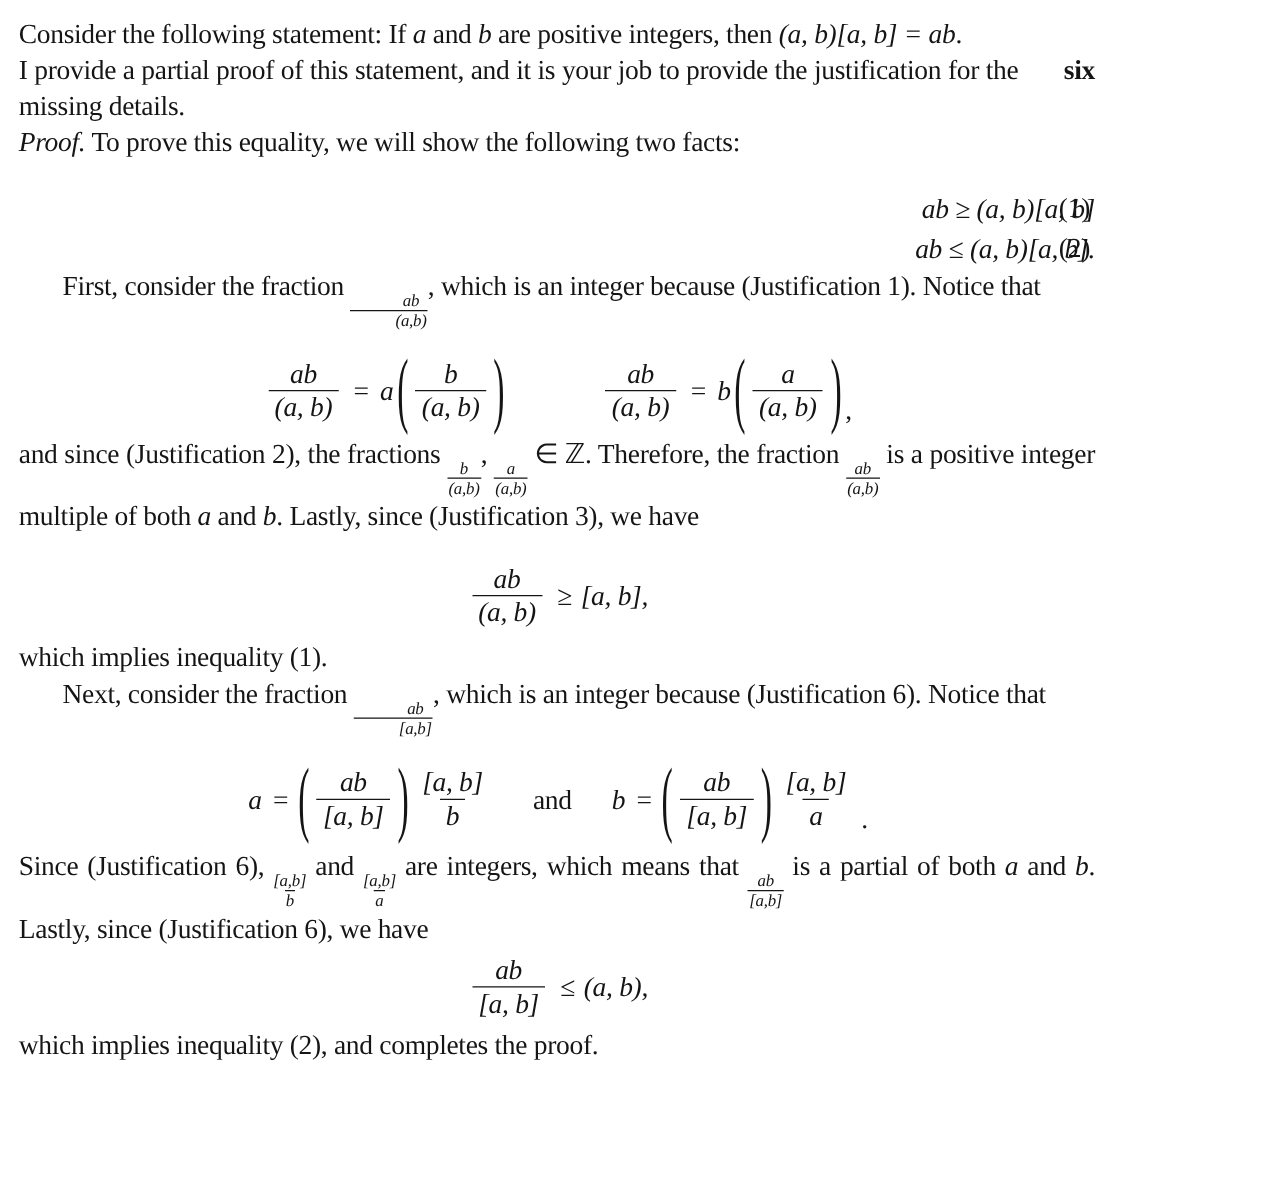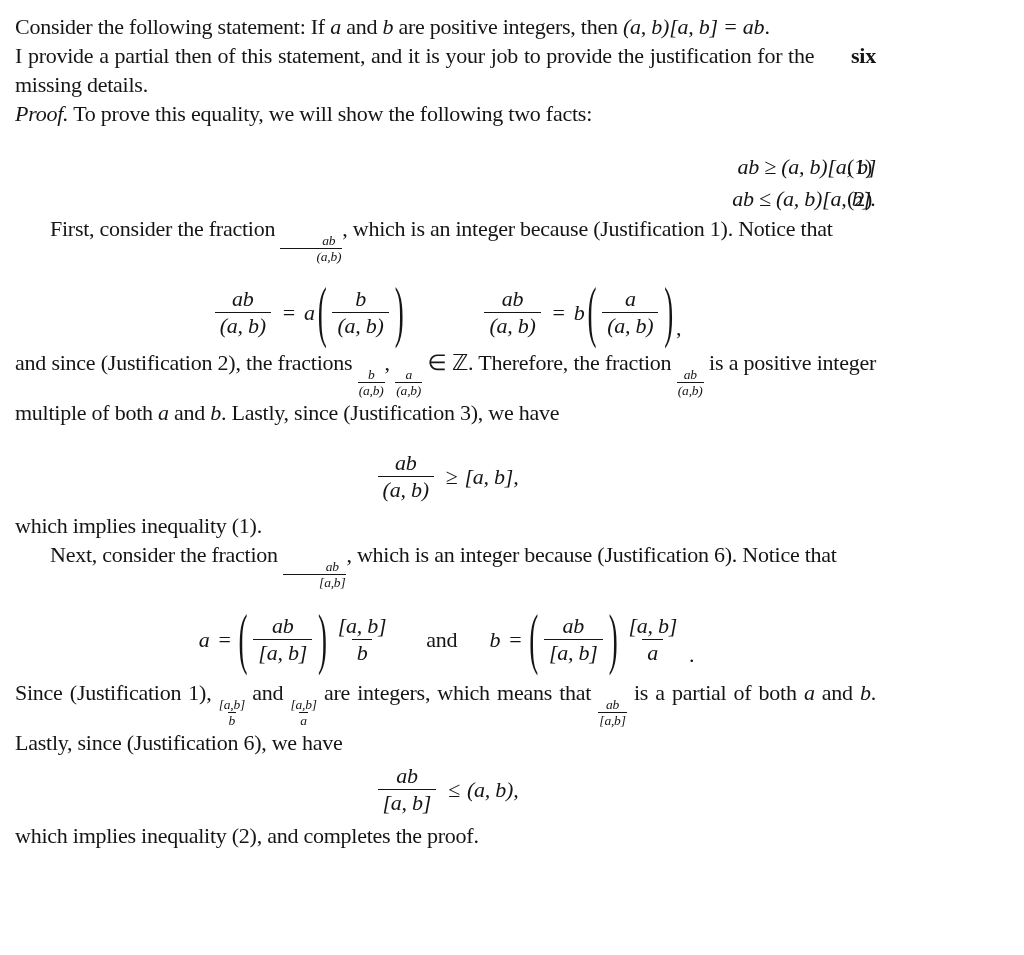--- a/index.html
+++ b/index.html
@@ -64,21 +64,21 @@
   .m-ineq2   { margin-top: 0; height: 64px; }
   .m-impl2   { margin-top: 2px; }
 </style>
 </head>
 <body>
 
 <main class="doc">
 
   <p class="para"><span>Consider the following statement: If </span><span class="mi">a</span><span> and </span><span class="mi">b</span><span> are positive integers, then </span><span class="mi">(a, b)[a, b] = ab</span><span>.</span></p>
 
-  <p class="para m-intro"><span>I provide a partial then of this statement, and it is your job to provide the justification for the </span><span class="bold">six</span><span> missing details.</span></p>
+  <p class="para m-intro"><span>I provide a partial proof of this statement, and it is your job to provide the justification for the </span><span class="bold">six</span><span> missing details.</span></p>
 
   <p class="para m-proof"><span class="mi">Proof.</span><span> To prove this equality, we will show the following two facts:</span></p>
 
   <div class="eqblock m-facts">
     <div class="factrow">
       <span class="mathrun">ab ≥ (a, b)[a, b]</span>
       <span class="eqtag">(1)</span>
     </div>
     <div class="factrow">
       <span class="mathrun">ab ≤ (a, b)[a, b].</span>
@@ -176,21 +176,21 @@
         </span>
       <span class="bigp">)</span>
       <span class="dfrac">
           <span class="dnum">[a, b]</span>
           <span class="dden">a</span>
         </span>
       <span class="tail">.</span>
     </div>
   </div>
 
-  <p class="para m-since2"><span>Since (Justification 1), </span><span class="ifrac">
+  <p class="para m-since2"><span>Since (Justification 6), </span><span class="ifrac">
         <span class="inum">[a,b]</span>
         <span class="iden">b</span>
       </span><span> and </span><span class="ifrac">
         <span class="inum">[a,b]</span>
         <span class="iden">a</span>
       </span><span> are integers, which means that </span><span class="ifrac">
         <span class="inum">ab</span>
         <span class="iden">[a,b]</span>
       </span><span> is a partial of both </span><span class="mi">a</span><span> and </span><span class="mi">b</span><span>. Lastly, since (Justification 6), we have</span></p>
 

